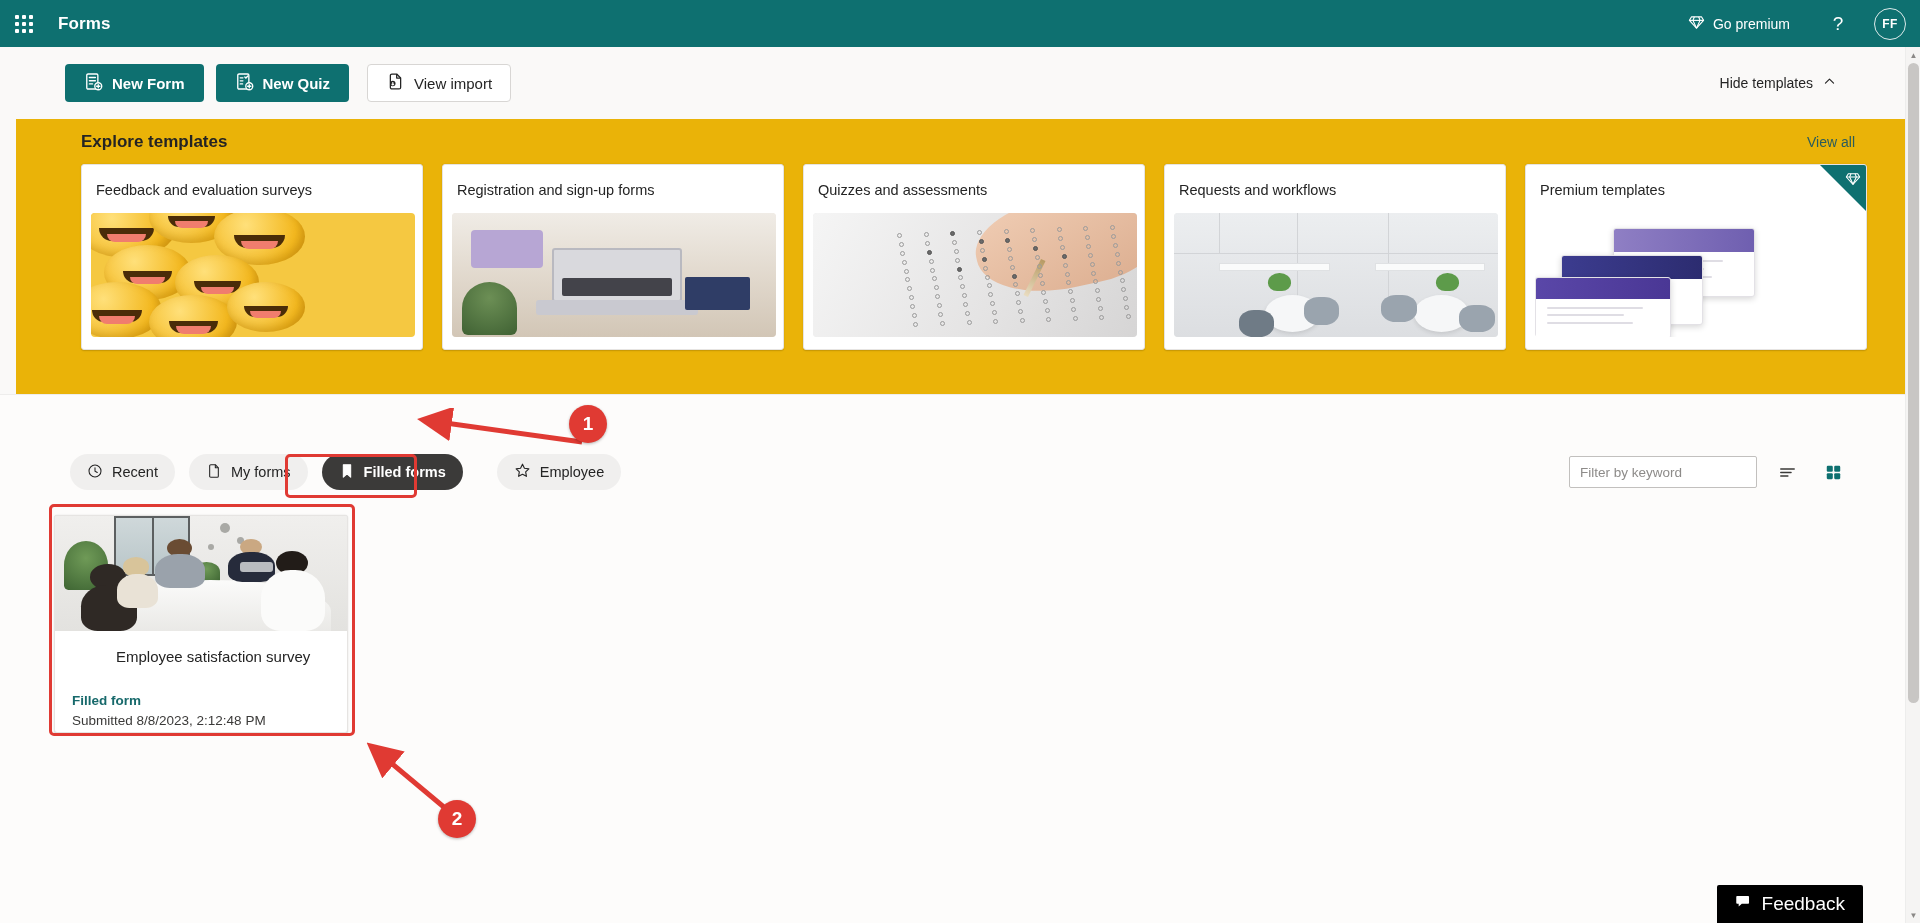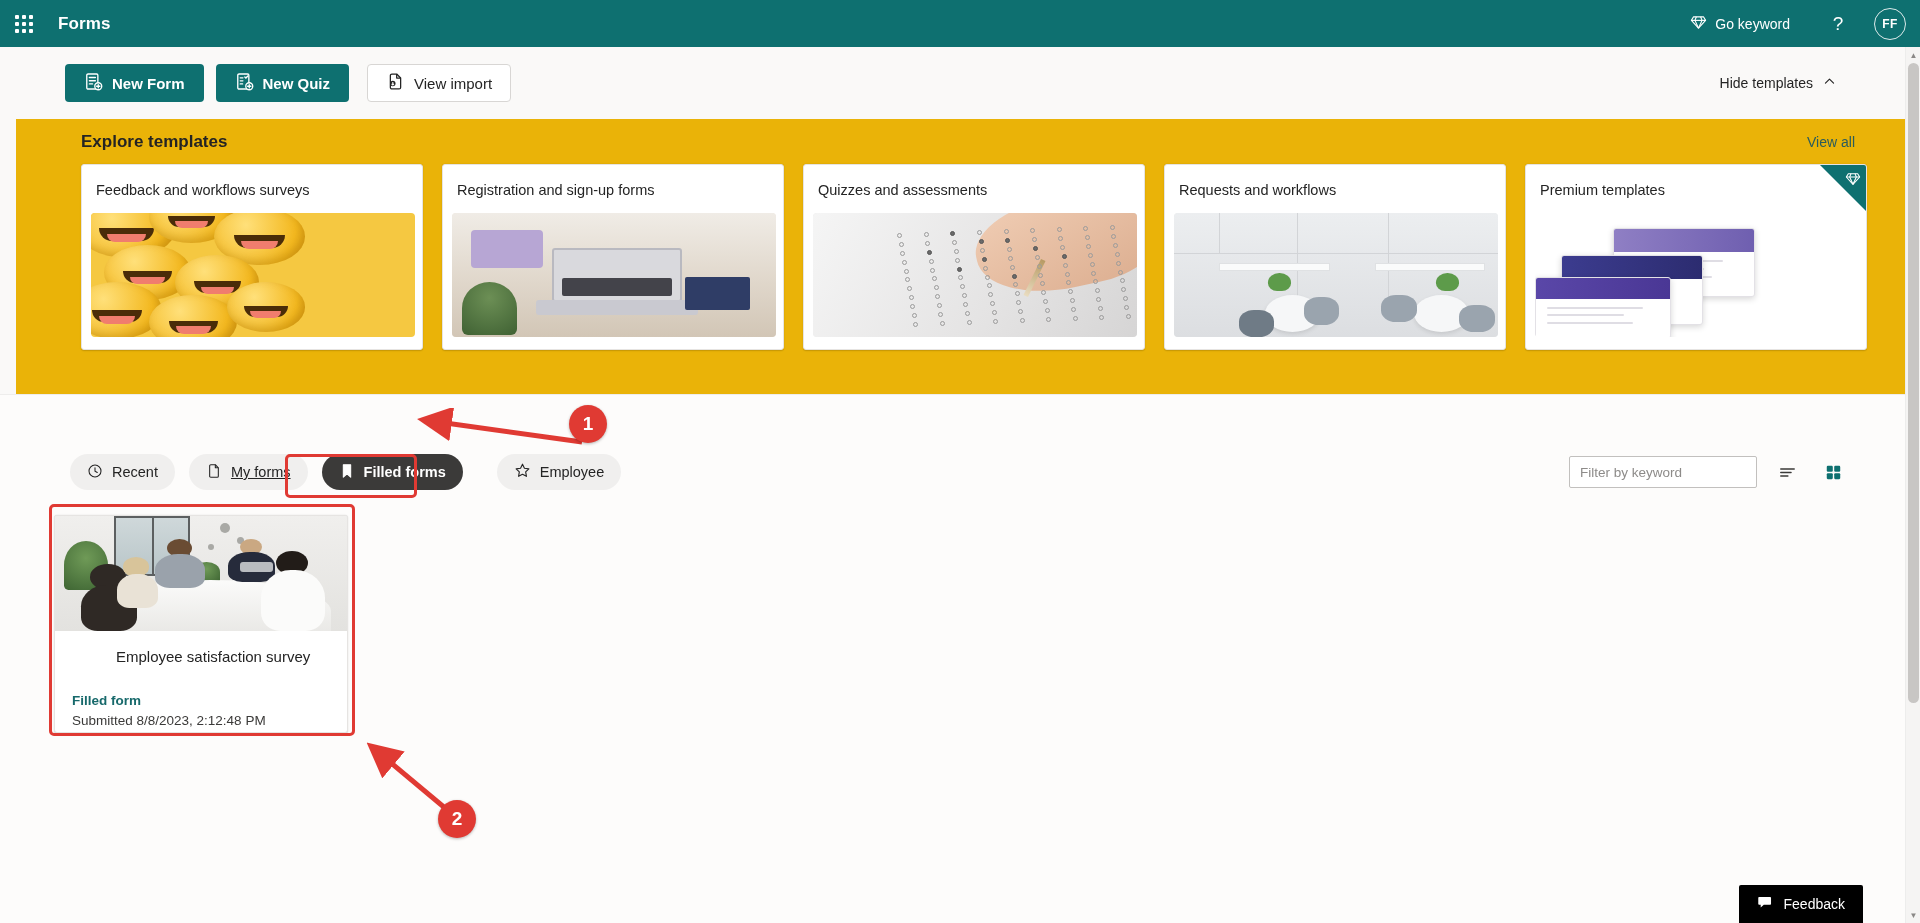--- a/index.html
+++ b/index.html
@@ -215,21 +215,21 @@
     display:flex; align-items:center;justify-content:center;
   }
   .pill {
     display:inline-flex; align-items:center; gap:9px;
     height:36px; padding:0 17px; border-radius:18px;
     background:#f0efee; color:#242424; font-size:14.5px;
     cursor:pointer; white-space:nowrap;
   }
   .pill.active { background:#3b3a39; color:#fff; font-weight:600; }
   #pill-recent { margin-left: 70px; }
-  #pill-myforms { margin-left: 14px; text-decoration: underline; }
+  #pill-myforms { margin-left: 14px; }
   #pill-filled-wrap { position:relative; margin-left: 14px; }
   #pill-favorites { margin-left: 34px; }
 
   #search-wrap { margin-left:auto; display:flex; align-items:center; margin-right:56px; }
   #search-input {
     width:188px; height:32px; padding:0 10px;
     border:1px solid #c2c0be; border-radius:2px;
     font-size:13.5px; color:#242424; background:#fff;
     font-family:"Liberation Sans", sans-serif; outline:none;
   }
@@ -282,21 +282,21 @@
     display:flex; align-items:center; justify-content:center;
     font-size:19px; font-weight:700;
     box-shadow:0 1px 3px rgba(0,0,0,.28);
   }
 
   
   #feedback-btn {
     position:absolute; right:57px; bottom:0;
     height:38px; padding:0 18px; background:#000; color:#fff;
     display:flex; align-items:center; gap:10px;
-    font-size:14px; cursor:pointer; z-index:50;
+    font-size:19px; cursor:pointer; z-index:50;
     border-radius:2px 2px 0 0;
   }
 </style>
 </head>
 <body>
 
 <div id="app-header">
   <div id="waffle">
     <div class="grid">
         <i></i>
@@ -315,21 +315,21 @@
   <div id="header-right">
     <div id="go-premium">
       <span>
         <svg width="17" height="17" viewBox="0 0 24 24" fill="none" stroke="#ffffff" stroke-width="1.6" stroke-linejoin="round">
           <path d="M5 4h14l3 5-10 11L2 9z"></path>
             <path d="M2 9h20"></path>
             <path d="M9 4 7 9l5 11"></path>
             <path d="M15 4l2 5-5 11"></path>
         </svg>
       </span>
-      <span>Go keyword</span>
+      <span>Go premium</span>
     </div>
     <div class="help-btn">?</div>
     <div id="avatar">FF</div>
   </div>
 </div>
 
 <div id="page-scrollbar">
   <div class="arrow-up">▲</div>
   <div class="thumb"></div>
   <div class="arrow-dn">▼</div>
@@ -385,21 +385,21 @@
 
 <div id="templates-section">
   <div id="templates-head">
     <div id="explore-title">Explore templates</div>
     <div id="view-all">View all</div>
   </div>
 
   <div id="template-grid">
 
     <div class="tpl-card">
-      <div class="tpl-title">Feedback and workflows surveys</div>
+      <div class="tpl-title">Feedback and evaluation surveys</div>
       <div class="tpl-thumb">
         <div class="thumb-emoji">
           <div class="face" style="left:-4%;top:-10%;width:30%;height:46%"></div>
           <div class="face" style="left:18%;top:-18%;width:26%;height:42%"></div>
           <div class="face" style="left:38%;top:-4%;width:28%;height:46%"></div>
           <div class="face" style="left:4%;top:26%;width:27%;height:44%"></div>
           <div class="face" style="left:26%;top:34%;width:26%;height:44%"></div>
           <div class="face" style="left:-6%;top:56%;width:28%;height:46%"></div>
           <div class="face" style="left:18%;top:66%;width:27%;height:44%"></div>
           <div class="face" style="left:42%;top:56%;width:24%;height:40%"></div>

